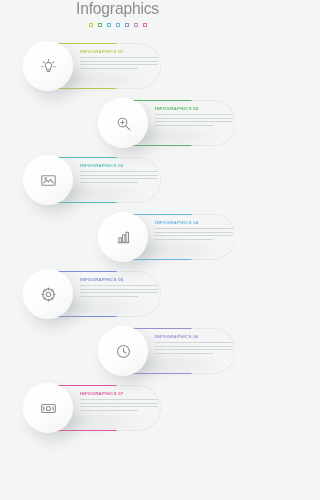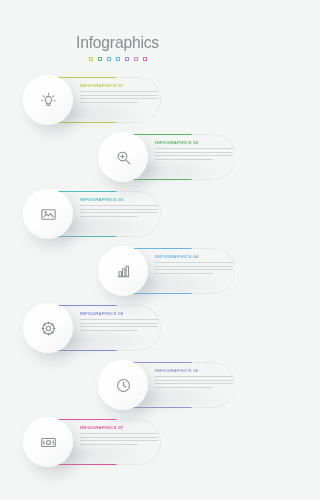--- a/index.html
+++ b/index.html
@@ -10,21 +10,20 @@
     width: 235px;
     height: 500px;
     overflow: hidden;
     background: #f4f5f5;
     font-family: "Liberation Sans", sans-serif;
     position: relative;
   }
 
   
   .header {
-    padding-top: 34px;
     text-align: center;
   }
   .title {
     font-family: "Liberation Sans", sans-serif;
     font-size: 17px;
     font-weight: 300;
     letter-spacing: -0.2px;
     color: #8b8d8f;
     line-height: 1;
     transform: scaleX(0.92);

